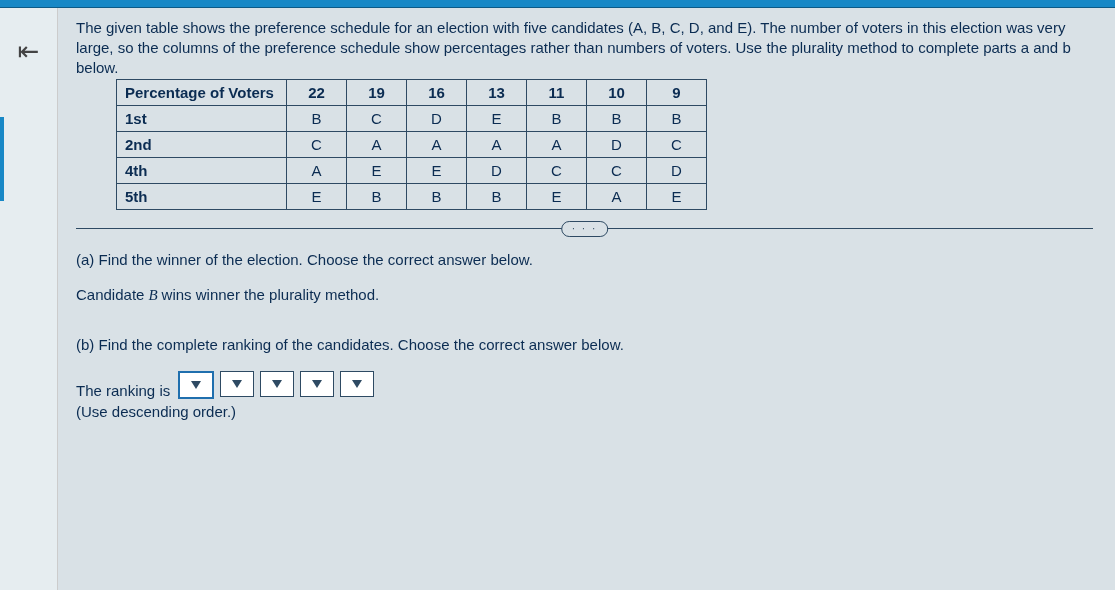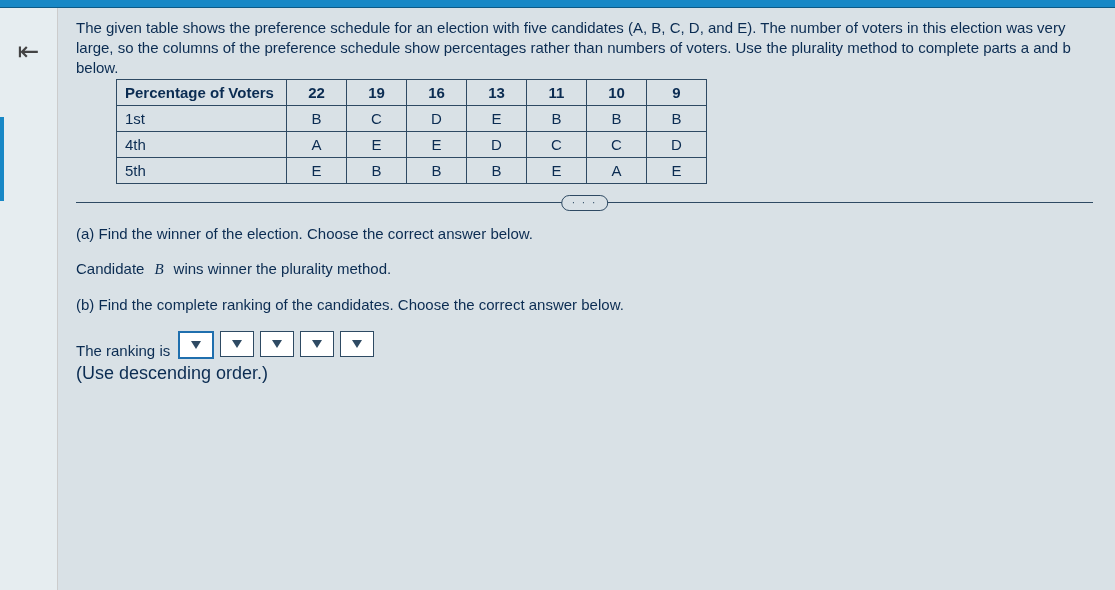--- a/index.html
+++ b/index.html
@@ -65,21 +65,21 @@
     border: 1px solid #2e4a63;
     padding: 3px 8px;
     text-align: center;
     height: 26px;
     min-width: 60px;
     color: #0b2c52;
   }
   table td:first-child, table th:first-child {
     text-align: left;
     min-width: 170px;
-    font-weight: normal;
+    font-weight: bold;
   }
   table tr:first-child td { font-weight: bold; }
   table tr:first-child td:first-child { font-weight: bold; }
   .hr-row {
     position: relative;
     display: flex;
     align-items: center;
     margin: 18px 0 22px 0;
   }
   .hr-line { flex:1; height:1px; background:#2e4a63; }
@@ -93,24 +93,23 @@
     border-radius: 10px;
     padding: 1px 10px 2px 10px;
     font-size: 10px;
     letter-spacing: 2px;
     color: #2e4a63;
     cursor: pointer;
   }
   .question { color: #0b2c52; margin-bottom: 18px; }
   .answer-line {
     color: #0b2c52;
-    margin-bottom: 18px;
+    margin-bottom: 32px;
     display: flex;
     align-items: baseline;
-    gap: 6px;
   }
   .italic-ans {
     font-family: 'Times New Roman', serif;
     font-style: italic;
     padding: 0 4px;
   }
   .ranking-row {
     color: #0b2c52;
     display: flex;
     align-items: flex-end;
@@ -135,21 +134,21 @@
     border: 2px solid #1f6fae;
     width: 36px;
     height: 28px;
   }
   .tri {
     width: 0; height: 0;
     border-left: 5px solid transparent;
     border-right: 5px solid transparent;
     border-top: 8px solid #2e4a63;
   }
-  .hint { color:#0b2c52; font-size:18px; margin-top:2px; }
+  .hint { color:#0b2c52; font-size:15px; margin-top:2px; }
 </style>
 </head>
 <body>
 
 <div class="top-bar"></div>
 <div class="container">
   <div class="sidebar">
     <span class="back-icon">⇤</span>
     <div class="accent"></div>
   </div>
@@ -173,20 +172,30 @@
           <td>1st</td>
           <td>B</td>
           <td>C</td>
           <td>D</td>
           <td>E</td>
           <td>B</td>
           <td>B</td>
           <td>B</td>
         </tr>
         <tr>
+          <td>2nd</td>
+          <td>C</td>
+          <td>A</td>
+          <td>A</td>
+          <td>A</td>
+          <td>A</td>
+          <td>D</td>
+          <td>C</td>
+        </tr>
+        <tr>
           <td>4th</td>
           <td>A</td>
           <td>E</td>
           <td>E</td>
           <td>D</td>
           <td>C</td>
           <td>C</td>
           <td>D</td>
         </tr>
         <tr>

